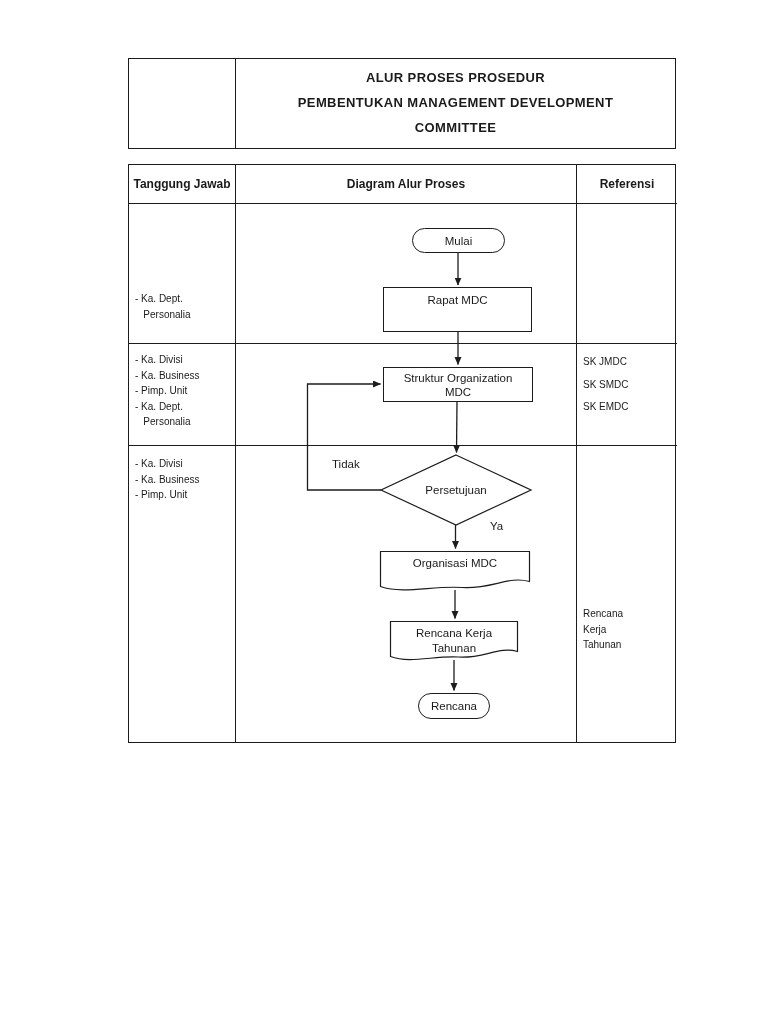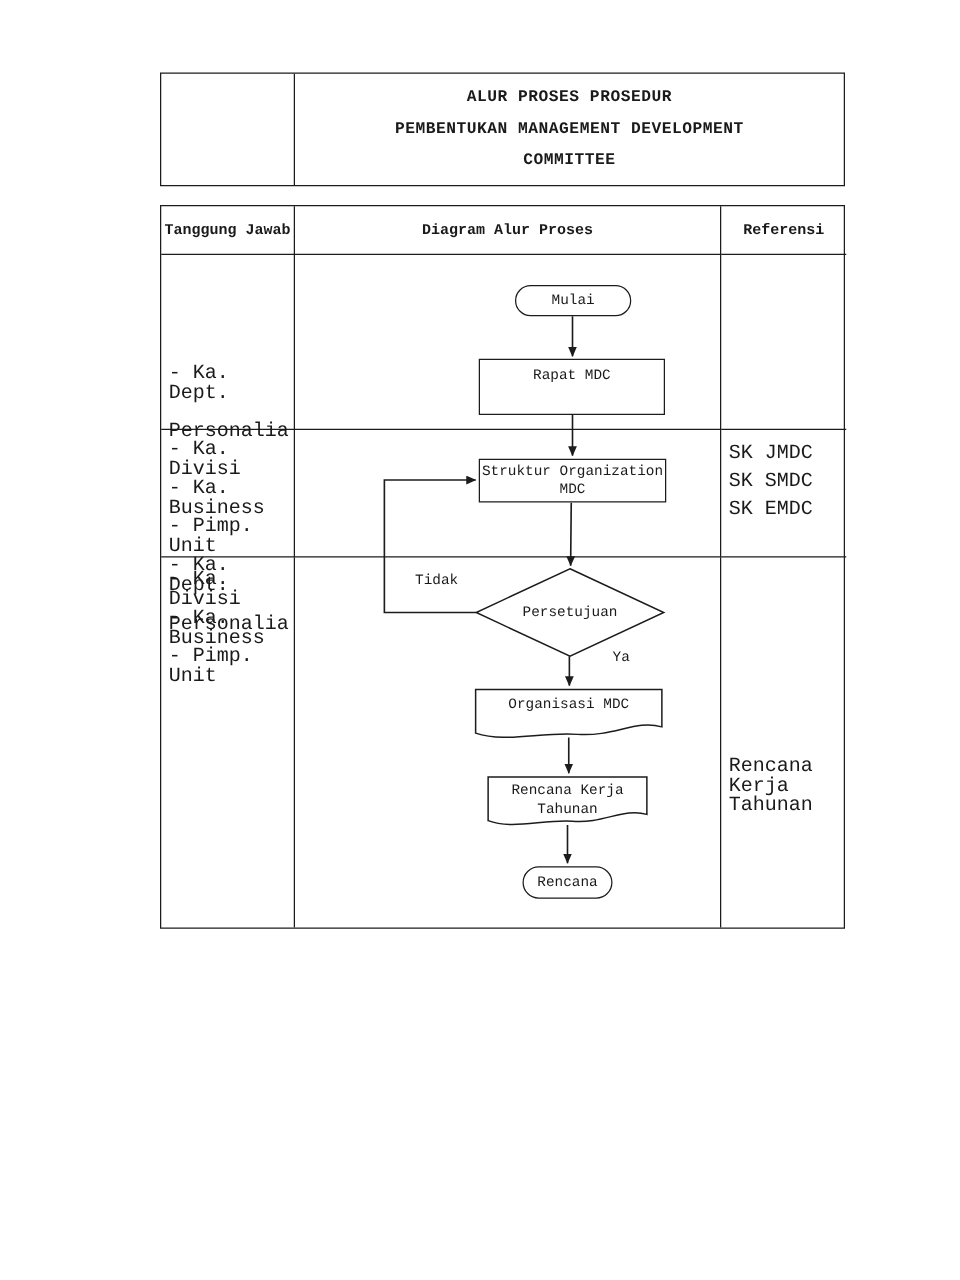--- a/index.html
+++ b/index.html
@@ -1,31 +1,31 @@
 <!DOCTYPE html>
 <html><head>
 <meta charset="utf-8">
 <style>
   html,body{margin:0;padding:0;background:#fff;}
   .page{position:relative;width:768px;height:746px;background:#ffffff;overflow:hidden;
-        font-family:Liberation Mono, monospace;color:#1a1a1a;}
+        font-family:Liberation Sans, sans-serif;color:#1a1a1a;}
   
   .title-box{position:absolute;left:128px;top:58px;width:548px;height:91px;
              border:1px solid #1c1c1c;box-sizing:border-box;display:flex;}
   .title-left{width:107px;border-right:1px solid #1c1c1c;box-sizing:border-box;}
   .title-right{flex:1;display:flex;align-items:flex-start;justify-content:center;}
   .title-text{font-size:13px;font-weight:bold;text-align:center;line-height:25px;
               padding-top:6px;white-space:pre-line;letter-spacing:.4px;}
   
   .doc-table{position:absolute;left:128px;top:164px;width:548px;height:579px;
              display:grid;grid-template-columns:107px 341px 100px;
              grid-template-rows:39px 140px 102px auto;
              border:1px solid #1c1c1c;box-sizing:border-box;}
   .cell{box-sizing:border-box;border-right:1px solid #1c1c1c;border-bottom:1px solid #1c1c1c;
-        font-size:16px;line-height:15.5px;}
+        font-size:10px;line-height:15.5px;}
   .cell.last-col{border-right:none;}
   .cell.last-row{border-bottom:none;}
   .hdr{display:flex;align-items:center;justify-content:center;font-weight:bold;
        text-align:left;line-height:15px;font-size:12px;}
   .tj{padding-left:6px;white-space:pre-wrap;}
   .tj.r1{padding-top:87px;}
   .tj.r2{padding-top:8px;}
   .tj.r3{padding-top:10px;}
   .ref{padding-left:6px;white-space:pre-wrap;}
   .ref-sk{padding-top:7px;line-height:22.5px;}

